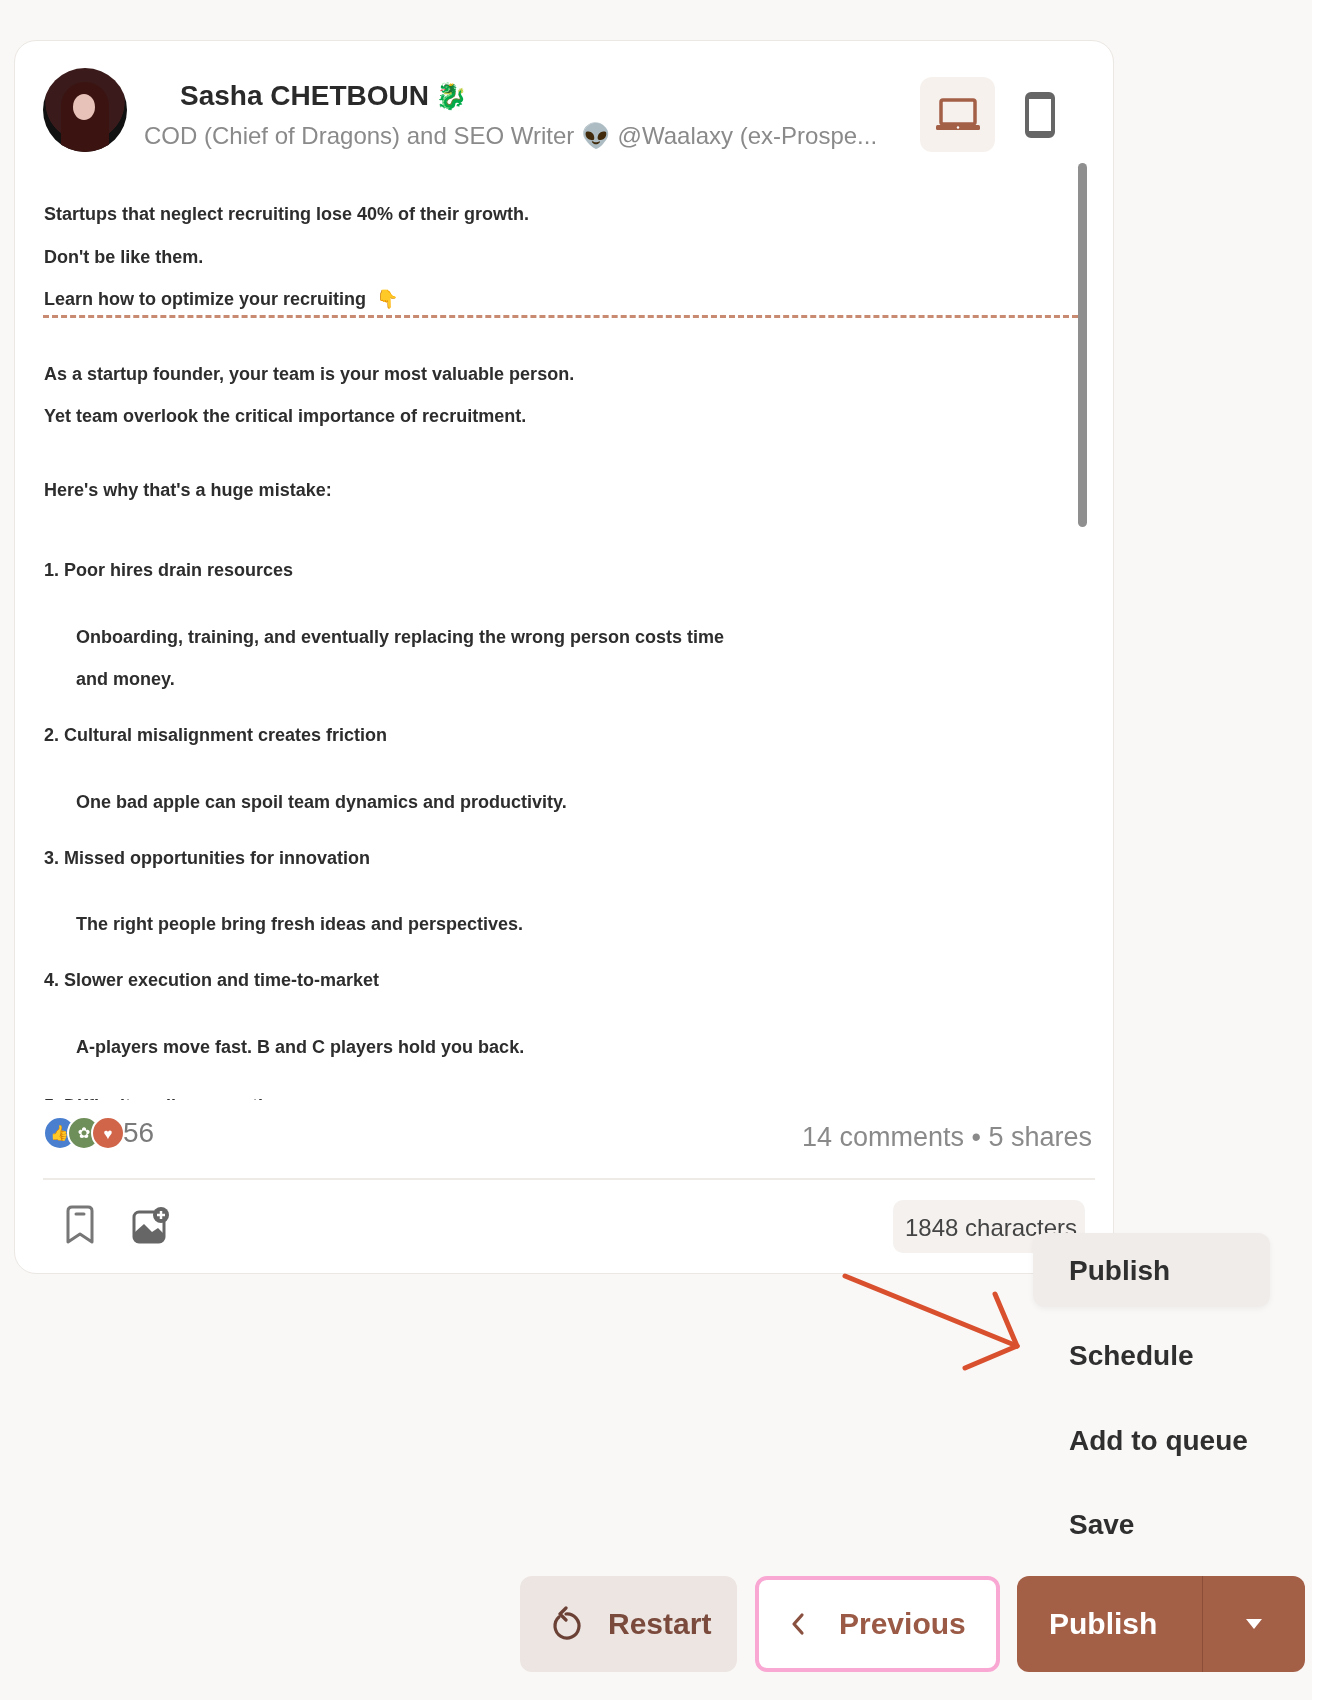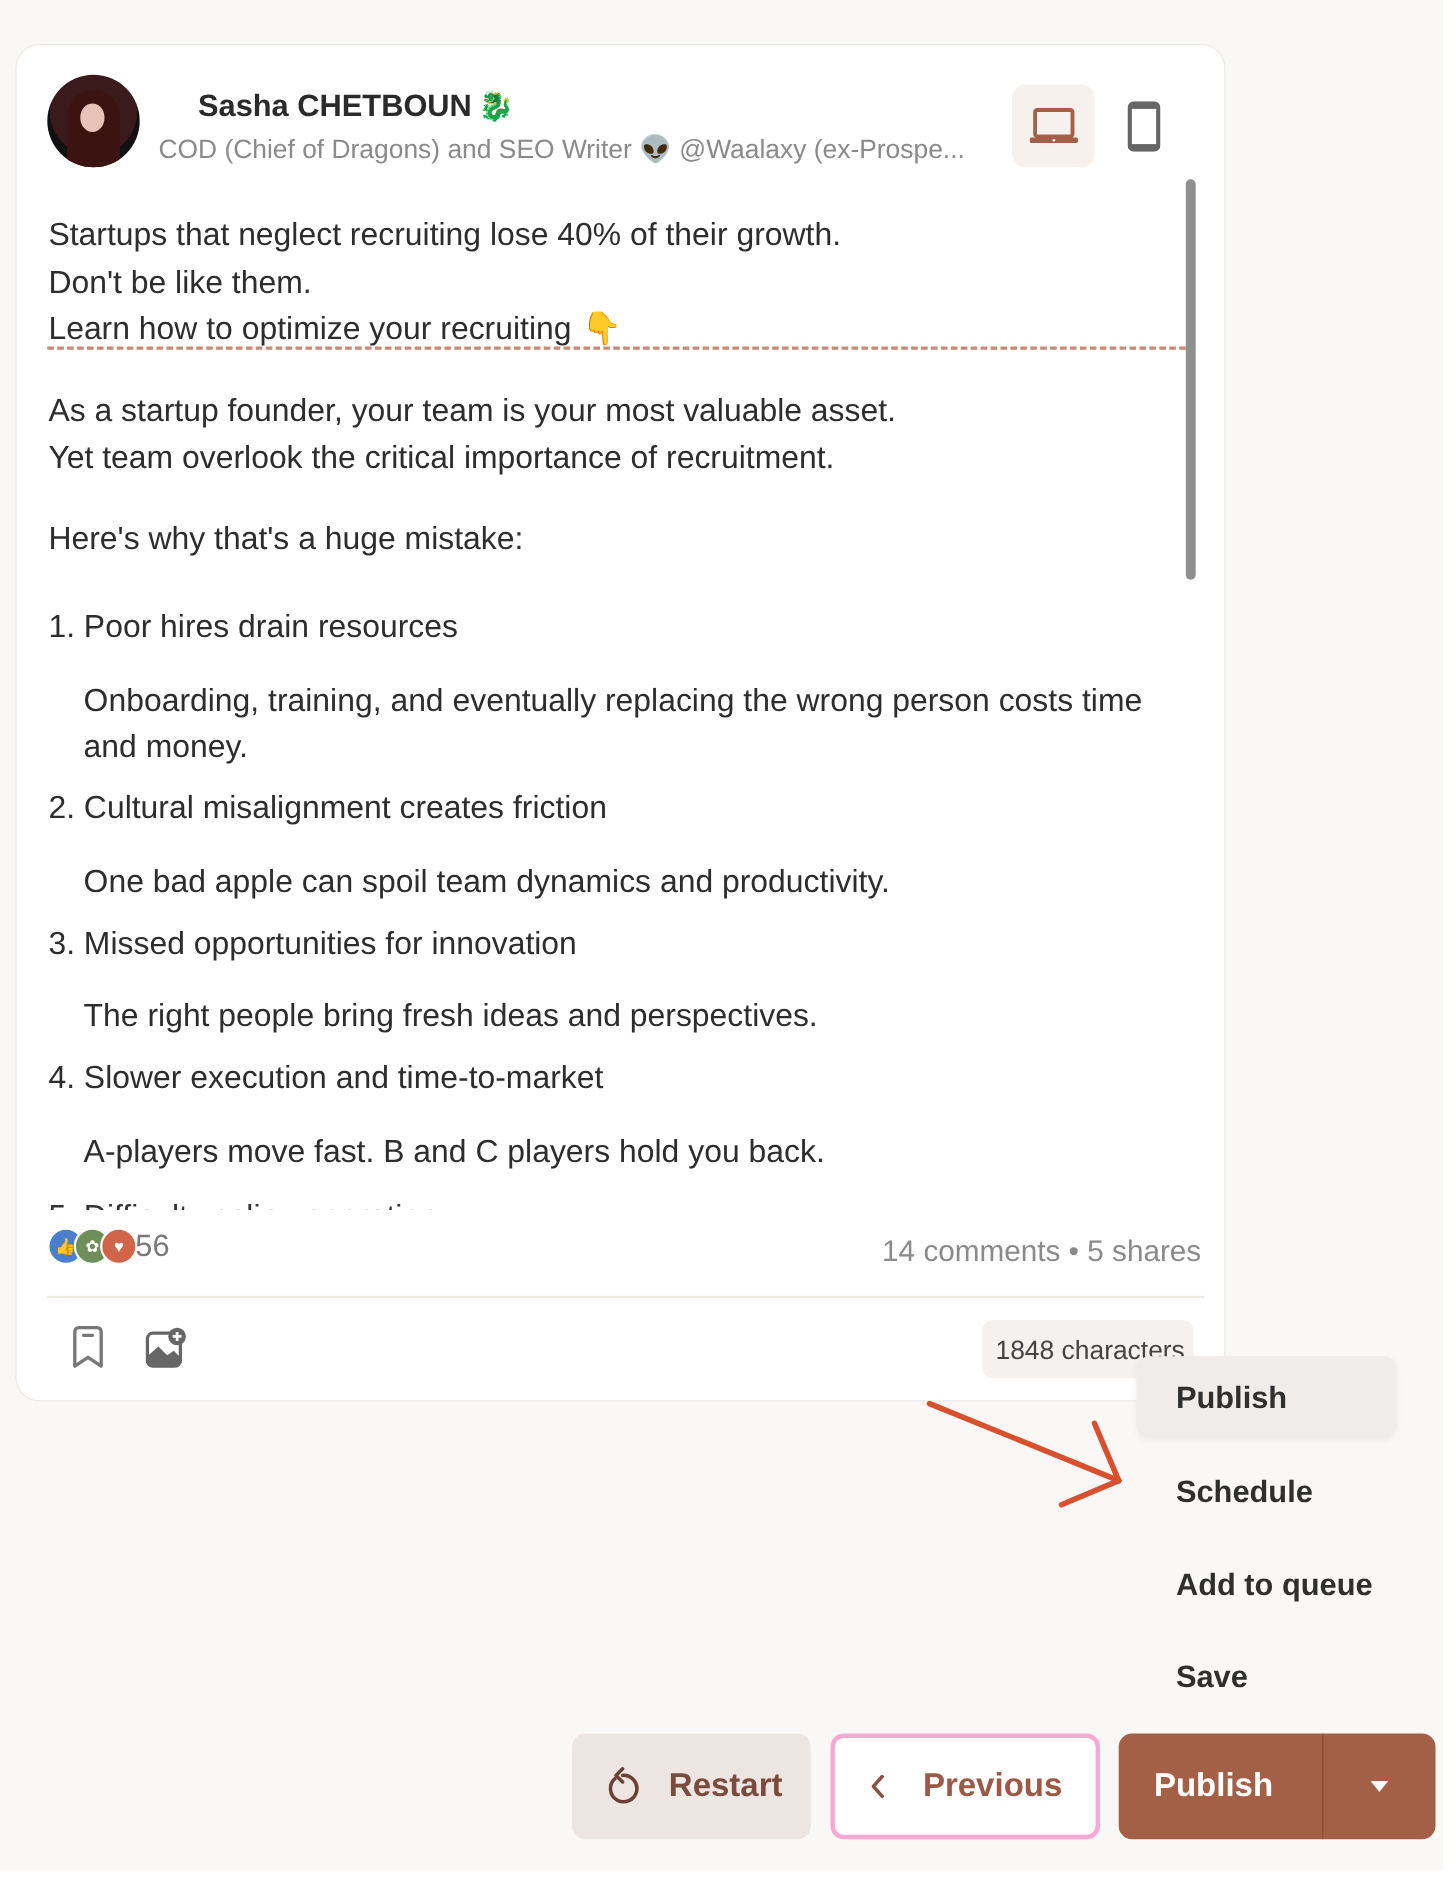--- a/index.html
+++ b/index.html
@@ -38,21 +38,21 @@
     position:absolute; top:77px; width:75px; height:75px; border-radius:12px;
     display:flex; align-items:center; justify-content:center;
   }
   .view-btn.desktop { left:920px; background:#f6f1ed; }
   .view-btn.mobile { left:1002px; }
   .scrollbar {
     position:absolute; left:1078px; top:163px; width:9px; height:364px; border-radius:5px; background:#8f8f8f;
   }
   .post-body { position:absolute; left:44px; top:0; width:1030px; }
   .line {
-    position:absolute; left:0; font-size:29px; white-space:nowrap; color:#2d2d2d; line-height:32px;
+    position:absolute; left:0; font-size:18px; white-space:nowrap; color:#2d2d2d; line-height:32px;font-weight:bold;
   }
   .line.indent { left:32px;margin-top:24px; }
   .line.clipped { height:10px; overflow:hidden; color:#333; }
   .dashed {
     position:absolute; left:43px; top:315px; width:1035px; height:0;
     border-top:3px dashed #c98a72;
   }
   .hand { color:#e8b840; margin-left:10px; }
   .reactions { position:absolute; left:43px; top:1115px; height:36px; display:flex; align-items:center; }
   .react { width:30px; height:30px; border-radius:50%; margin-right:-10px; border:2px solid #fff; display:flex; align-items:center; justify-content:center; font-size:15px; color:#fff; }
@@ -120,21 +120,21 @@
 
 <div class="scrollbar"></div>
 
 <div class="post-body">
   <div class="line" style="top:198px">Startups that neglect recruiting lose 40% of their growth.</div>
   <div class="line" style="top:241px">Don't be like them.</div>
   <div class="line" style="top:283px">
     <span>Learn how to optimize your recruiting</span><span class="hand">👇</span>
   </div>
 
-  <div class="line" style="top:358px">As a startup founder, your team is your most valuable asset.</div>
+  <div class="line" style="top:358px">As a startup founder, your team is your most valuable person.</div>
   <div class="line" style="top:400px">Yet team overlook the critical importance of recruitment.</div>
 
   <div class="line" style="top:474px">Here's why that's a huge mistake:</div>
 
   <div class="line" style="top:554px">1. Poor hires drain resources</div>
   <div class="line indent" style="top:597px">Onboarding, training, and eventually replacing the wrong person costs time</div>
   <div class="line indent" style="top:639px">and money.</div>
 
   <div class="line" style="top:719px">2. Cultural misalignment creates friction</div>
   <div class="line indent" style="top:762px">One bad apple can spoil team dynamics and productivity.</div>

